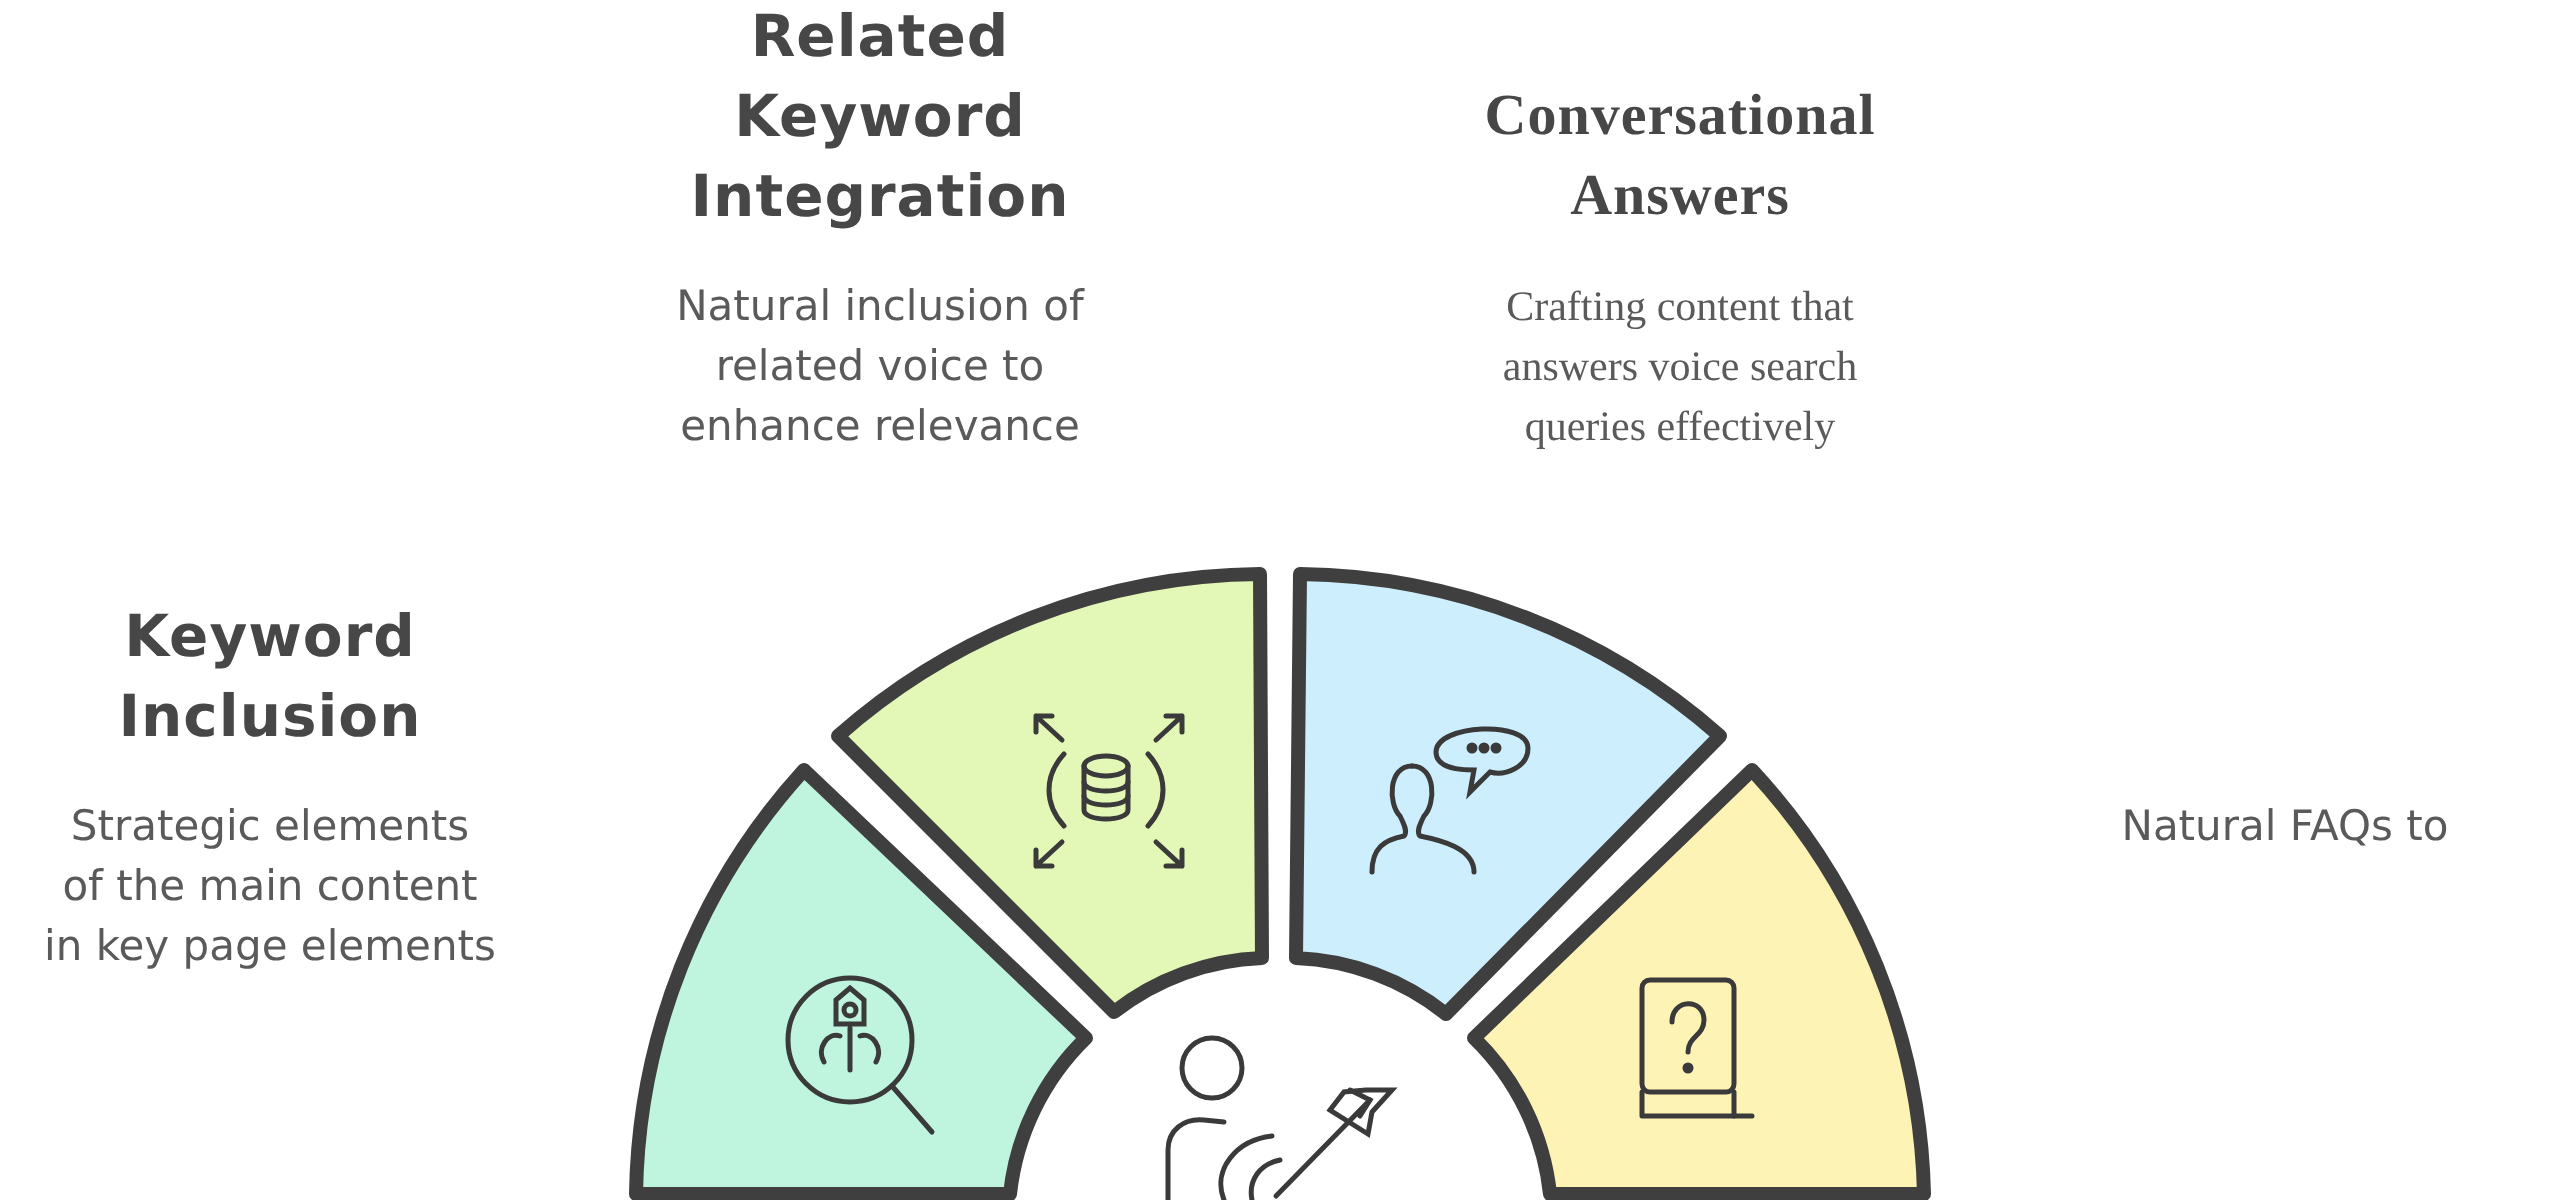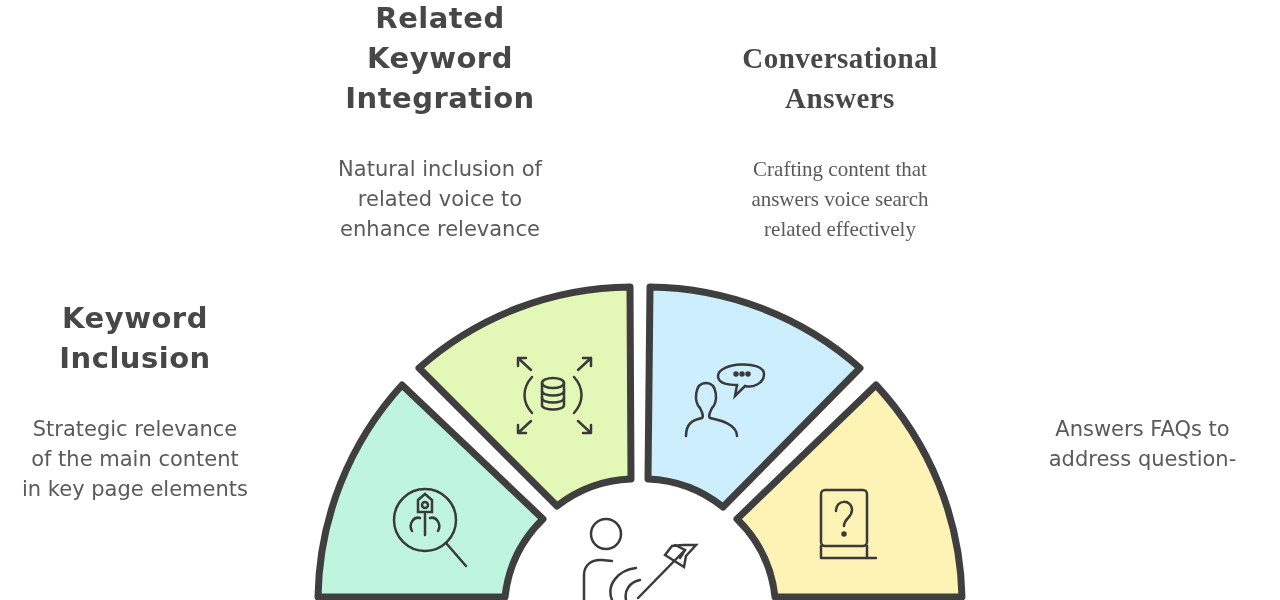--- a/index.html
+++ b/index.html
@@ -1,20 +1,20 @@
 <!DOCTYPE html>
 <html><head>
 <meta charset="utf-8">
 <style>
   html, body { margin:0; padding:0; background:#ffffff; }
   body { width:1280px; height:600px; position:relative; overflow:hidden;
          font-family:"DejaVu Sans", sans-serif; color:#4a4a4a; }
   .block { position:absolute; text-align:center; }
   .title { font-weight:bold; font-size:29px; line-height:40px; color:#474747; letter-spacing:0.5px; }
-  .desc { font-size:21px; line-height:30px; color:#5a5a5a; margin-top:36px; }
+  .desc { font-size:21px; line-height:30px; color:#5a5a5a; margin-top:20px; }
   svg.diagram { position:absolute; left:0; top:0; }
 </style>
 </head>
 <body>
 
 <svg class="diagram" width="1280" height="600" viewBox="0 0 1280 600">
 
   <g>
     <path id="seg0" d="M318,597 A322,322 0 0 1 402,385 L543,519 A128,128 0 0 0 505,597 Z" fill="#bff5df" stroke="#3f3f3f" stroke-width="7" stroke-linejoin="round"></path>
   </g>
@@ -81,21 +81,21 @@
     <path d="M665,555 L672,546 L683,545 L696,545 L686,556 L684,567 Z" fill="none"></path>
   </g>
 </svg>
 
 <div class="block" style="left:0px; top:298px; width:270px;">
   <div class="title">
     <div>Keyword</div>
     <div>Inclusion</div>
   </div>
   <div class="desc">
-    <div>Strategic relevance</div>
+    <div>Strategic elements</div>
     <div>of the main content</div>
     <div>in key page elements</div>
   </div>
 </div>
 
 <div class="block" style="left:300px; top:-2px; width:280px;">
   <div class="title">
     <div>Related</div>
     <div>Keyword</div>
     <div>Integration</div>
@@ -108,22 +108,21 @@
 </div>
 
 <div class="block" style="left:690px; top:38px; width:300px;font-family:Liberation Serif, serif;">
   <div class="title">
     <div>Conversational</div>
     <div>Answers</div>
   </div>
   <div class="desc">
     <div>Crafting content that</div>
     <div>answers voice search</div>
-    <div>related effectively</div>
+    <div>queries effectively</div>
   </div>
 </div>
 
 <div class="block" style="left:1005px; top:378px; width:275px;">
   <div class="desc">
-    <div>Answers FAQs to</div>
-    <div>address question-</div>
+    <div>Natural FAQs to</div>
   </div>
 </div>
 
 </body></html>

